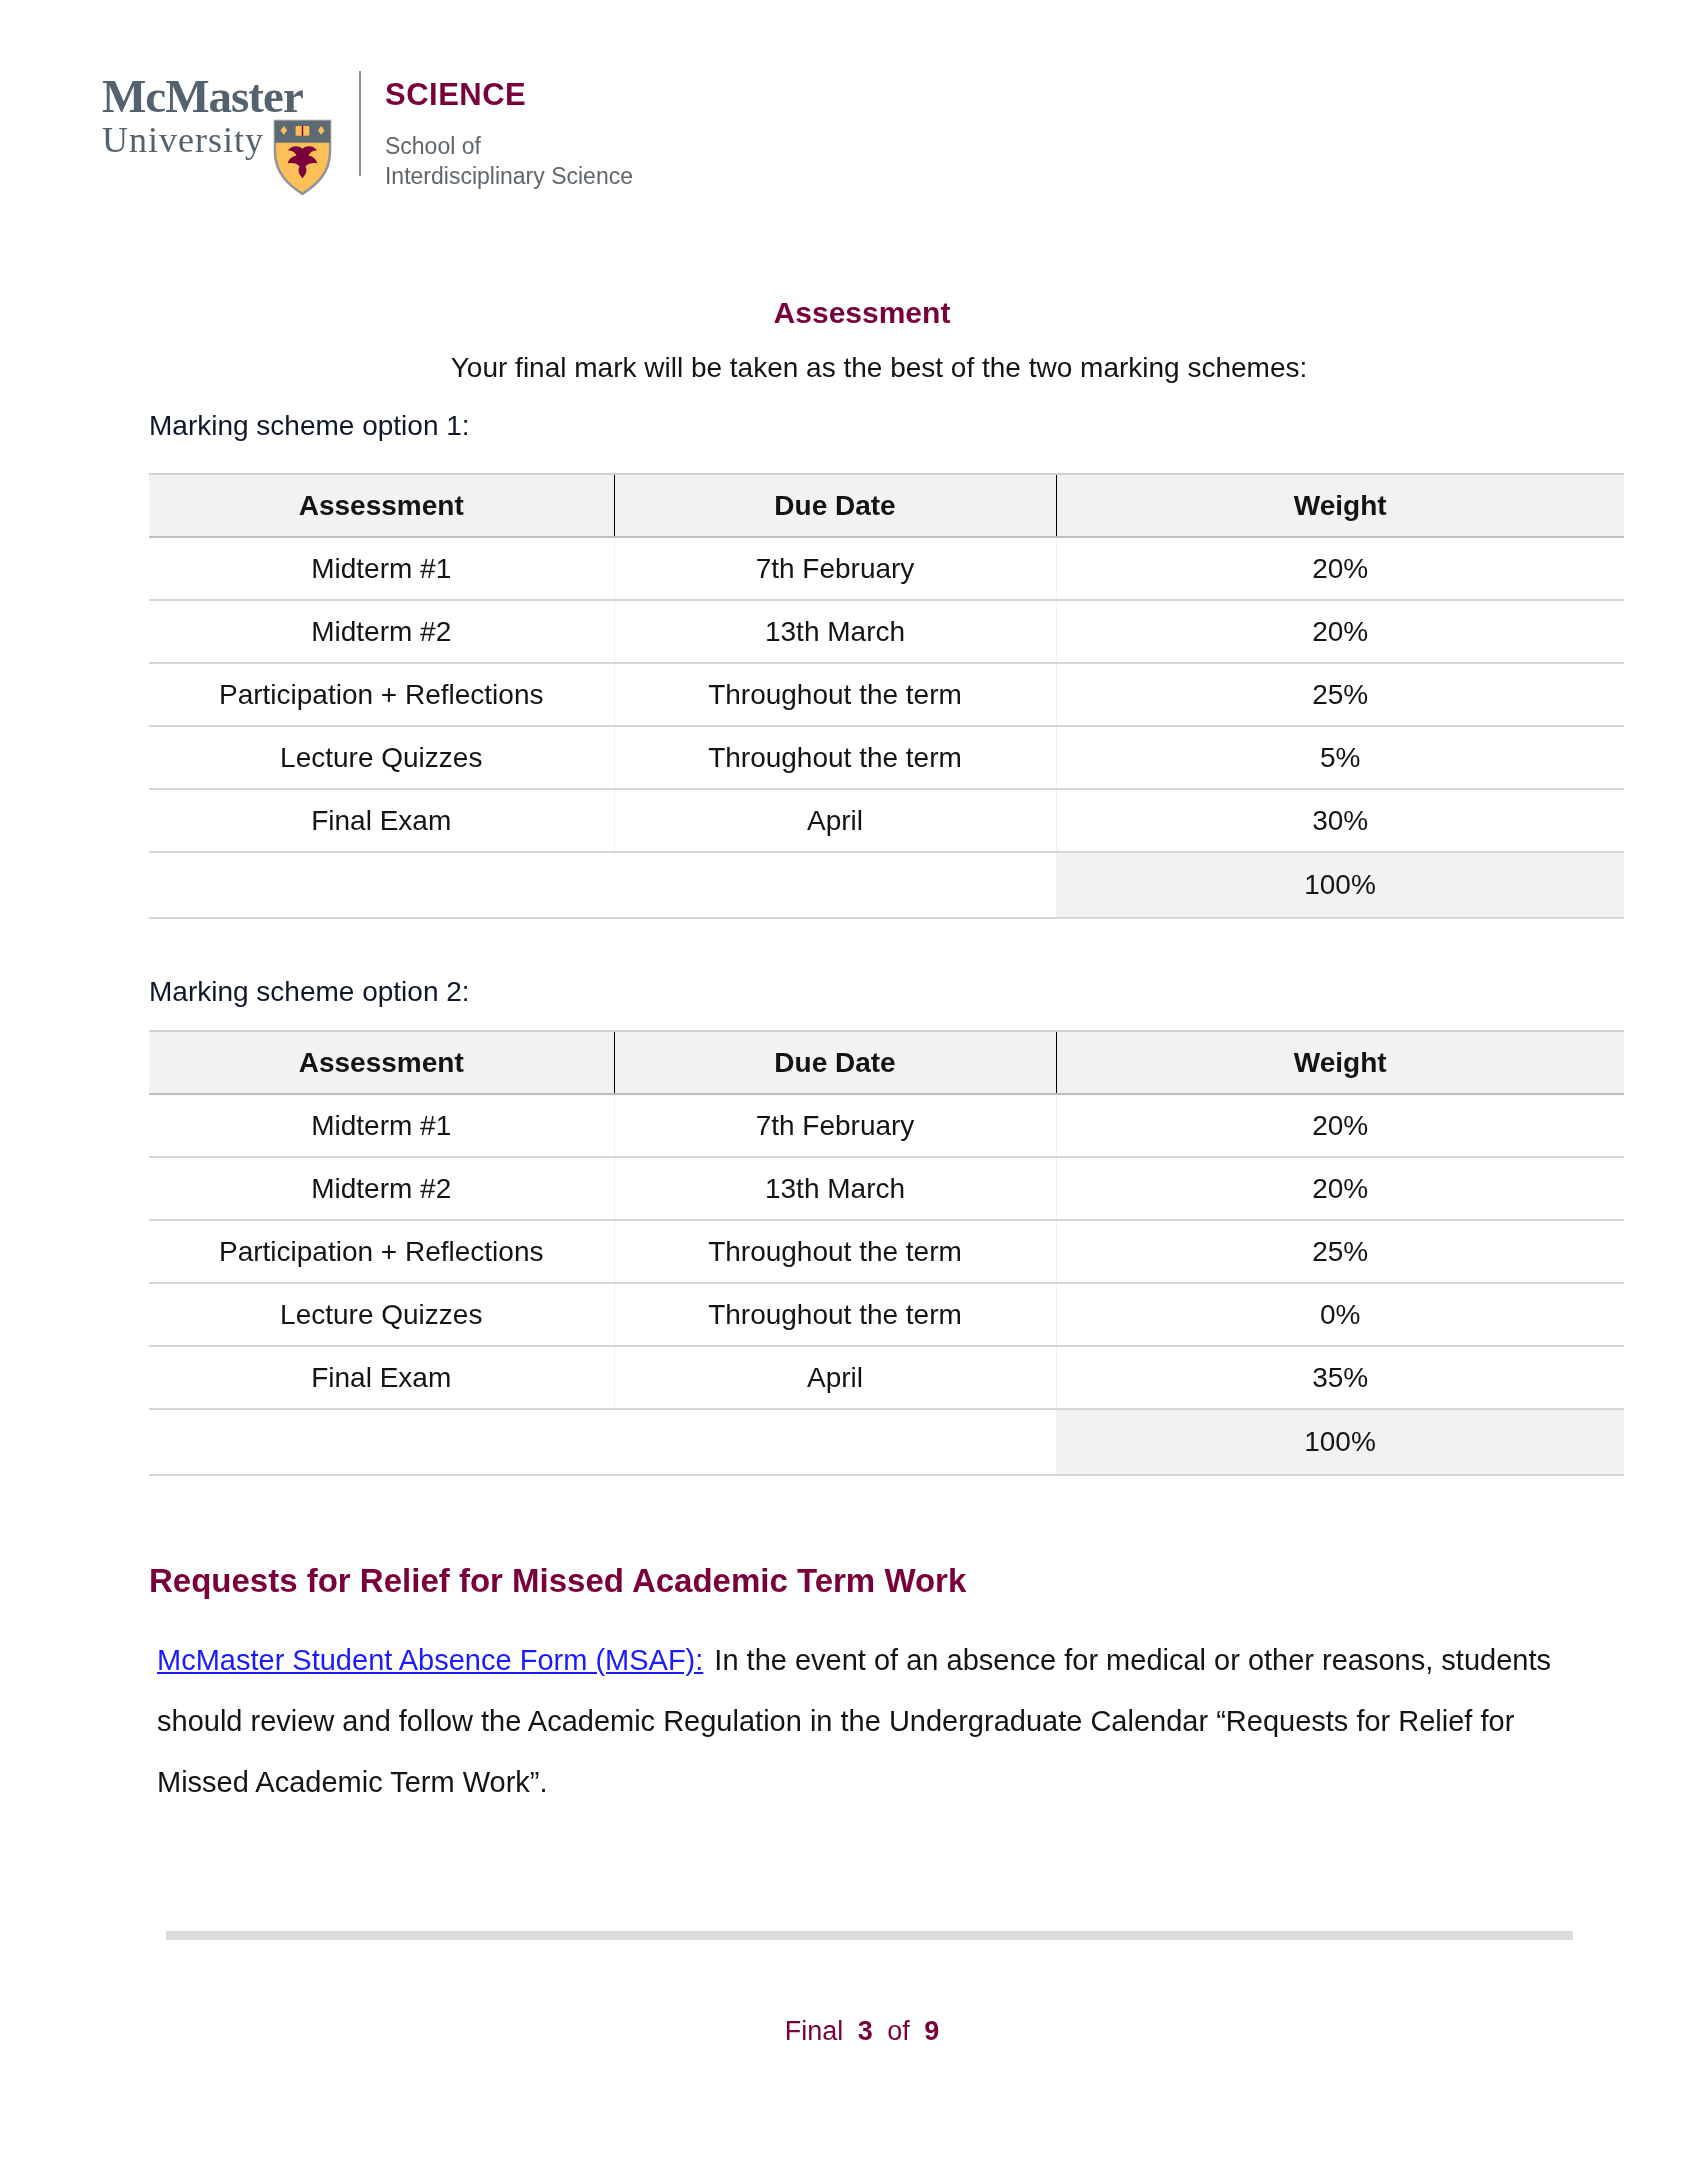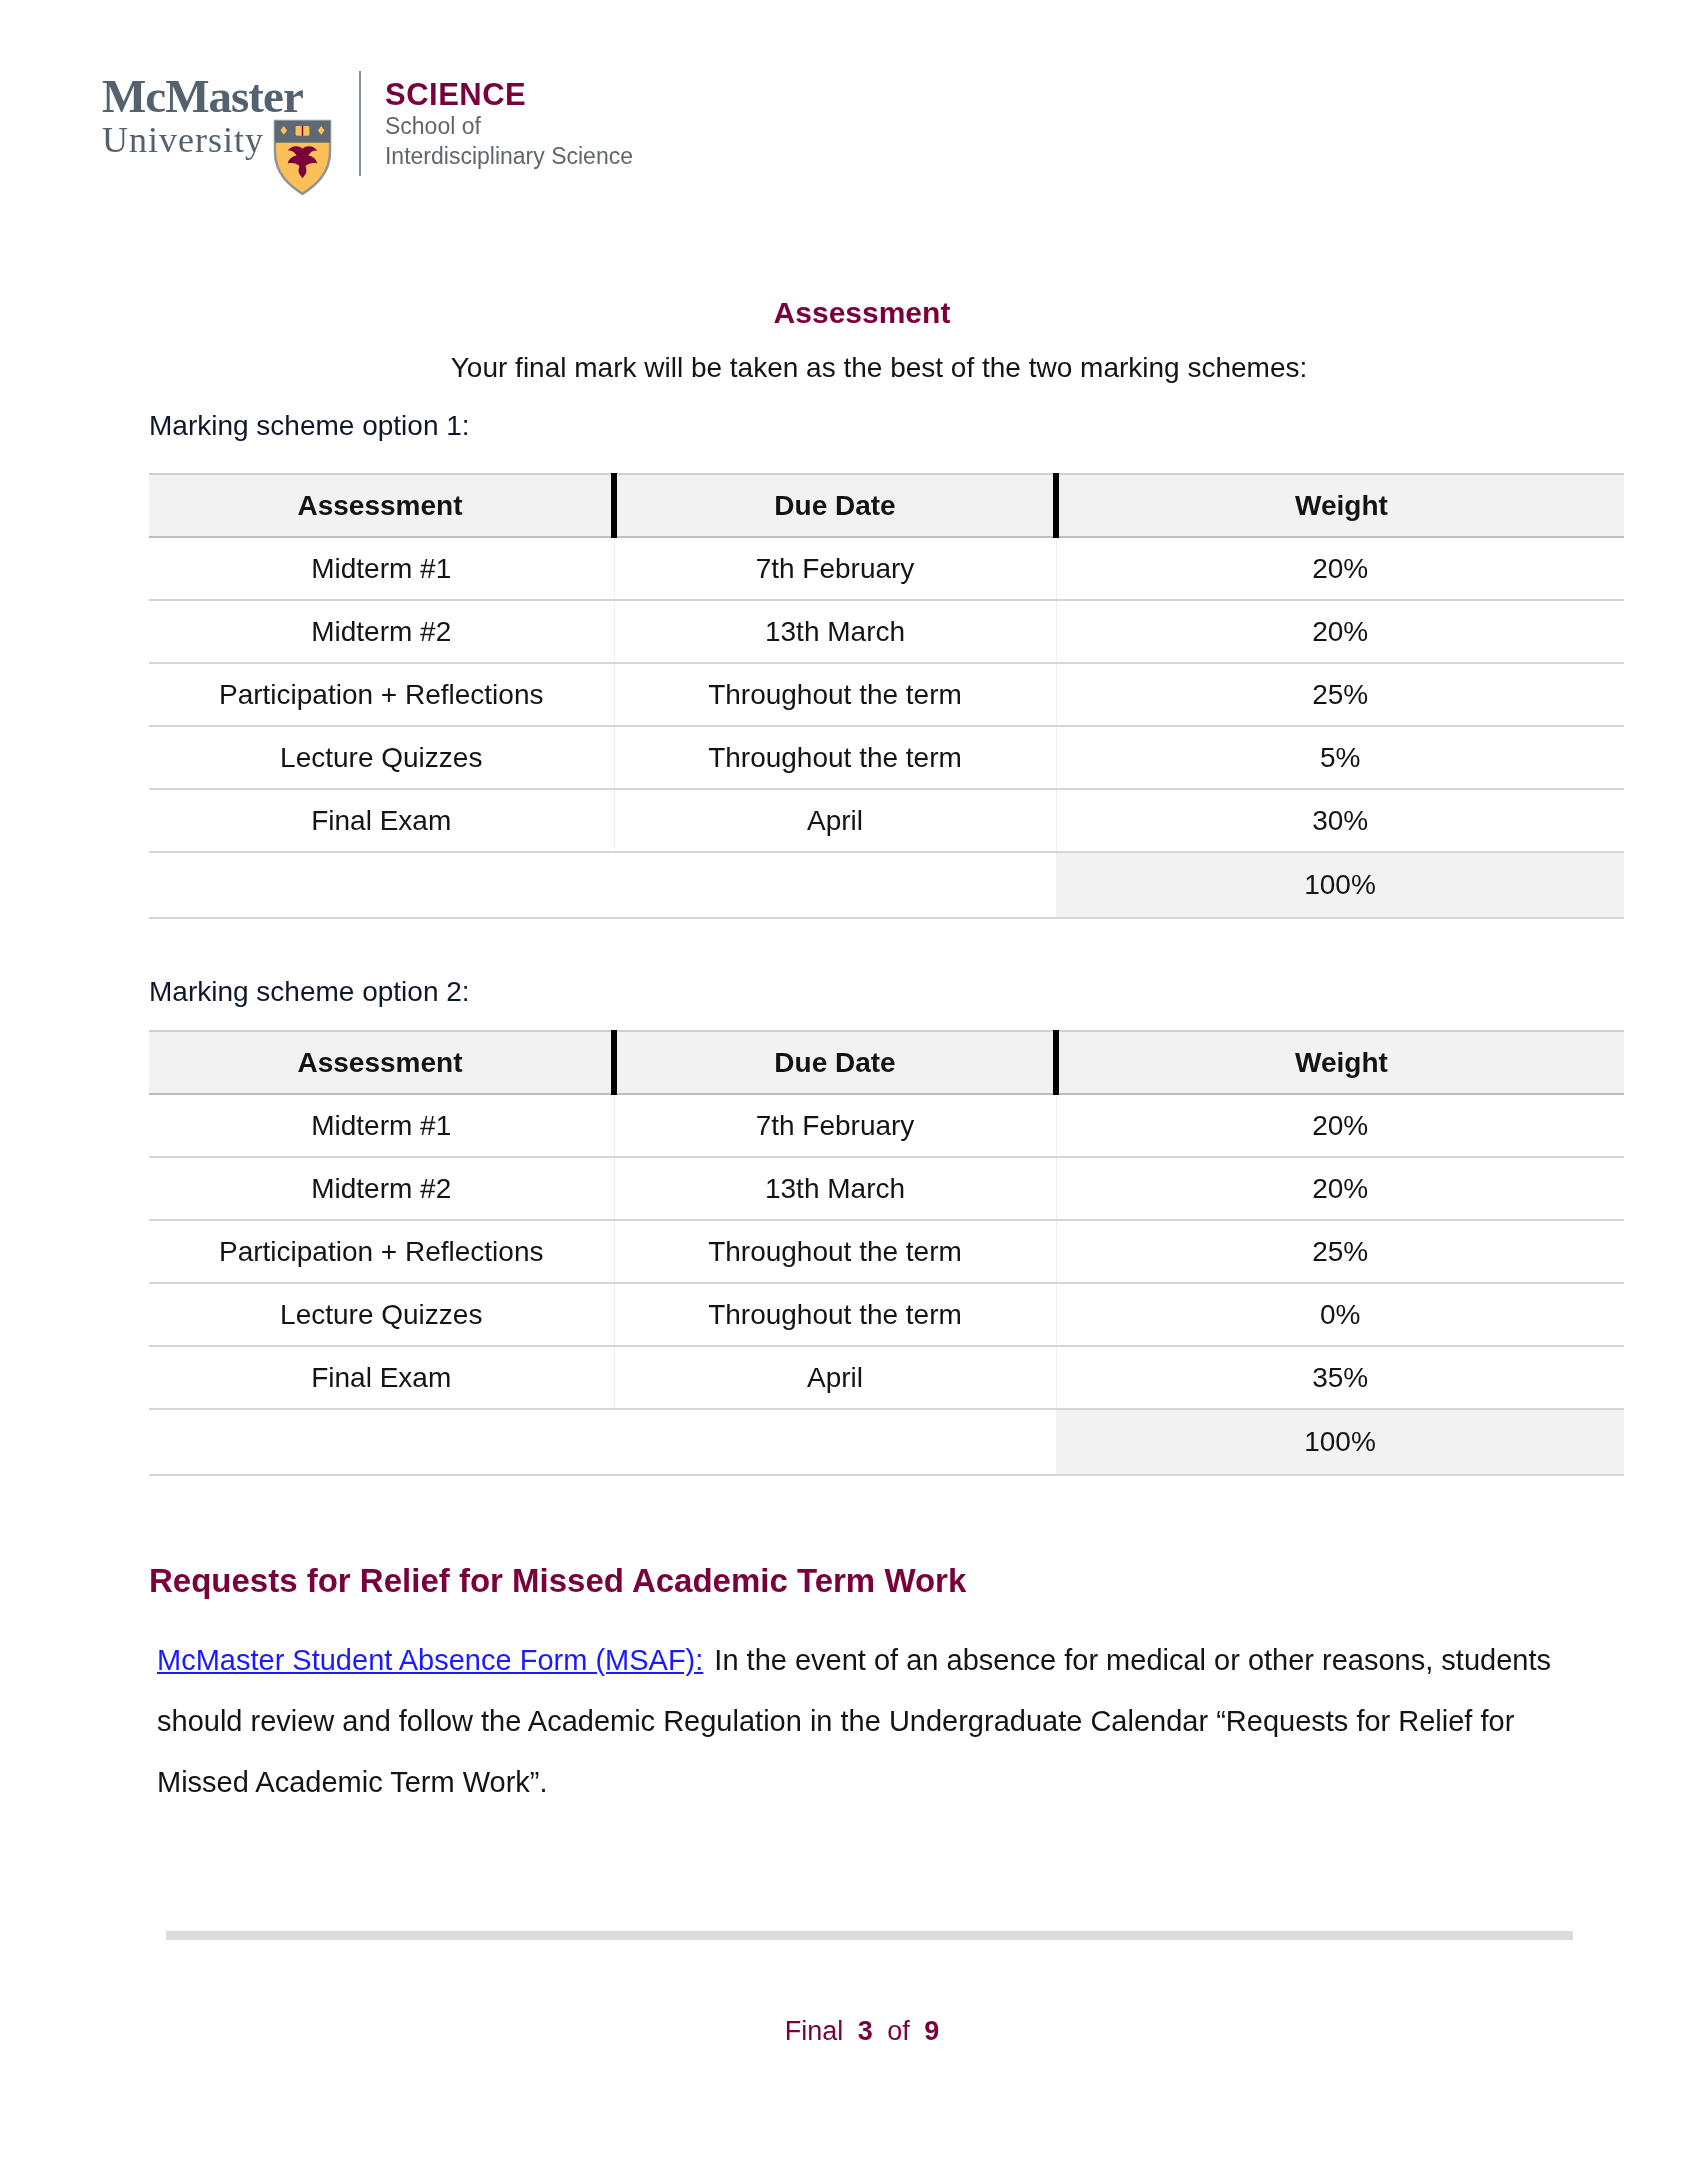--- a/index.html
+++ b/index.html
@@ -15,42 +15,42 @@
   
   .logo-row{position:absolute;left:102px;top:73px;display:flex;align-items:flex-start;}
   .wordmark{color:#53626e;font-family:"Liberation Serif",serif;}
   .wm1{font-size:47px;font-weight:700;letter-spacing:-1px;line-height:1;}
   .wm2row{display:flex;align-items:flex-start;margin-top:2px;}
   .wm2{font-size:36px;font-weight:400;letter-spacing:1px;line-height:1;}
   .crest{margin-left:8px;margin-top:-4px;}
   .logo-divider{width:2px;height:105px;background:#8d9499;margin:-2px 24px 0 26px;}
   .unit{padding-top:6px;}
   .unit-name{font-size:31px;font-weight:700;color:#7a003c;letter-spacing:0.5px;line-height:1;}
-  .unit-sub{font-size:23px;color:#5f666c;line-height:1.22;margin-top:2px;}
+  .unit-sub{font-size:23px;color:#5f666c;line-height:1.22;margin-top:22px;}
   .unit-sub + .unit-sub{margin-top:2px;}
 
   
   .doc-title{position:absolute;left:149px;top:296px;width:1426px;margin:0;
     text-align:center;font-size:30px;font-weight:700;color:#7a003c;}
   .intro{position:absolute;left:166px;top:352px;width:1426px;margin:0;
     text-align:center;font-size:28px;color:#141414;}
   .scheme-label{position:absolute;left:149px;margin:0;font-size:28px;color:#0f172a;}
   #label1{top:410px;}
   #label2{top:976px;}
 
   
   .scheme-table{position:absolute;left:149px;border-collapse:collapse;
     width:1475px;table-layout:fixed;font-size:28px;color:#141414;}
   #table1{top:473px;}
   #table2{top:1030px;}
   .scheme-table th{
     height:59px;background:#f2f2f2;font-weight:700;text-align:center;
     border-top:2px solid #cfcfcf;border-bottom:2px solid #bdbdbd;}
   .scheme-table td{height:59px;text-align:center;border-bottom:2px solid #d6d6d6;}
-  .scheme-table th + th{border-left:6px solid #000000;}
+  .scheme-table th + th{border-left:1px solid #000000;}
   .scheme-table tbody td + td{border-left:1px solid #f0f0f0;}
   .scheme-table tfoot td{height:62px;}
   .scheme-table tfoot .total-cell{background:#f2f2f2;}
 
   
   .relief-heading{position:absolute;left:149px;top:1562px;margin:0;
     font-size:33px;font-weight:700;color:#7a003c;}
   .relief-para{position:absolute;left:149px;top:1622px;width:1440px;margin:8px;
     font-size:29px;line-height:61px;color:#141414;}
   .msaf-link{color:#1a1aff;text-decoration:underline;cursor:pointer;}

